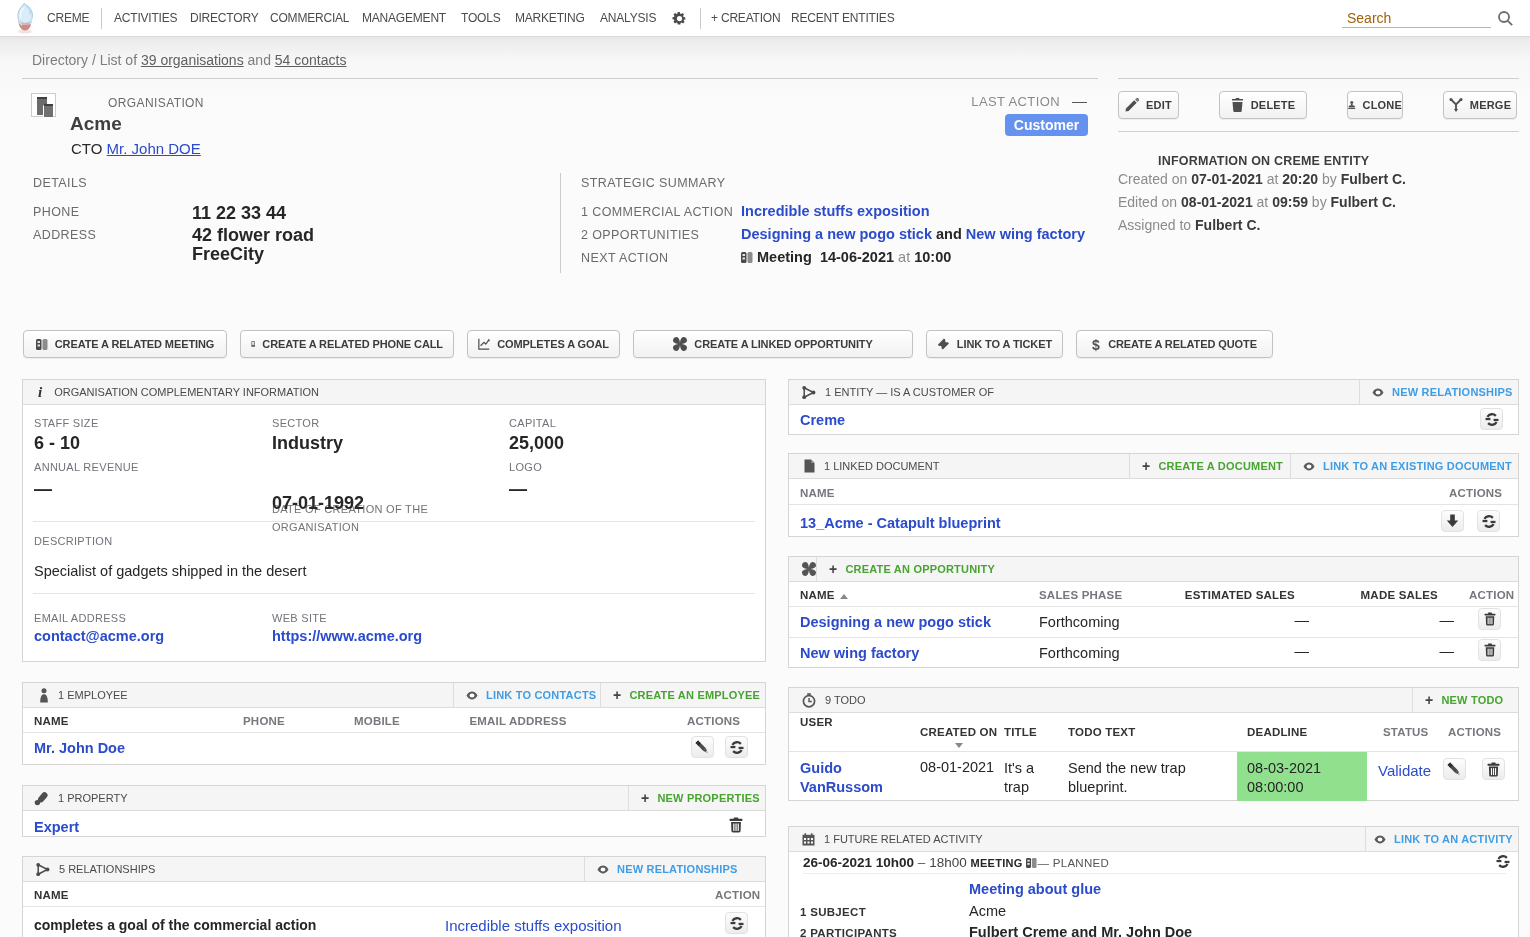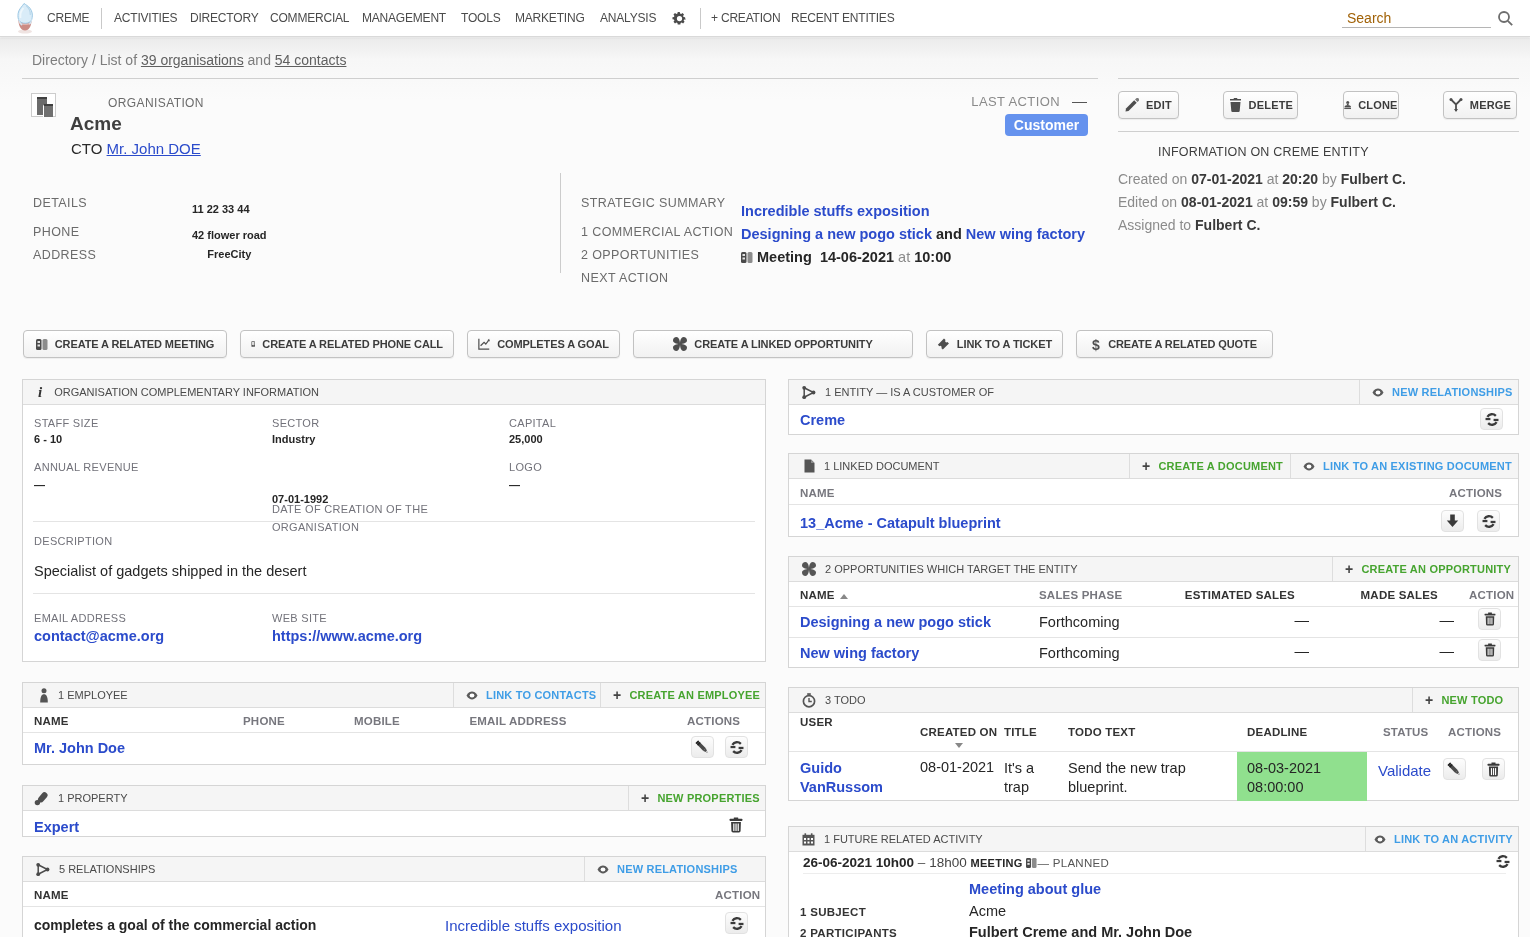--- a/index.html
+++ b/index.html
@@ -12,36 +12,36 @@
 #nav .vsep { position:absolute; top:8px; height:21px; width:1px; background:#c9c9c9; }
 
 #crumb { position:absolute; left:32px; top:52px; font-size:14px; color:#7d7d7d; }
 #crumb a { color:#606060; text-decoration:underline; }
 
 .hline { position:absolute; height:1px; background:#cfcfcf; }
 .vline { position:absolute; width:1px; background:#ccc; }
 
 #orgicon { position:absolute; left:31px; top:93px; width:25px; height:24px; background:#fff; border:1px solid #ccc; }
 .lbl { color:#72727a; font-size:11px; letter-spacing:.3px; }
-.val { color:#262626; font-size:11px; font-weight:bold;text-align:center; }
+.val { color:#262626; font-size:18px; font-weight:bold; }
 #orglabel { position:absolute; left:72px; top:96px; font-size:12px; color:#6b6b6b; letter-spacing:.4px;margin-left:36px; }
 #orgname { position:absolute; left:70px; top:113px; font-size:19px; font-weight:bold; color:#3f3f3f; }
 #orgcto { position:absolute; left:71px; top:140px; font-size:15px; color:#2b2b2b; }
 #orgcto a { color:#2b4bcb; text-decoration:underline; }
-.seclbl { font-size:12.5px; color:#6b6b6b; letter-spacing:.4px;margin-top:20px; }
+.seclbl { font-size:12.5px; color:#6b6b6b; letter-spacing:.4px; }
 a.blue { color:#2b4bcb; text-decoration:none; font-weight:bold; font-size:14.5px; }
 
 #lastaction { position:absolute; left:930px; top:94px; width:130px; text-align:right; font-size:13px; color:#8a8a8a; letter-spacing:.4px;}
 #lastdash { position:absolute; left:1072px; top:92px; font-size:15px; color:#555; }
 #badge { position:absolute; left:1005px; top:114px; width:83px; height:22px; background:#6592ee; border-radius:4px; color:#fff; font-weight:bold; font-size:14px; text-align:center; line-height:22px; }
 
 .btn { display:flex; align-items:center; justify-content:center; height:28px; background:linear-gradient(#ffffff,#f1f1f1); border:1px solid #c2c2c2; border-radius:4px; font-size:11px; font-weight:bold; color:#3c3c3c; letter-spacing:.2px; white-space:nowrap; box-shadow:0 1px 1px rgba(0,0,0,.06); }
 .btn svg { margin-right:7px; }
 #sidebtns { position:absolute; left:1118px; top:91px; width:399px; display:flex; justify-content:space-between; }
-#infotitle { position:absolute; left:1118px; top:145px; font-size:12.5px; font-weight:normal; color:#3d3d3d; letter-spacing:.2px;padding-left:40px; }
+#infotitle { position:absolute; left:1118px; top:154px; font-size:12.5px; font-weight:bold; color:#3d3d3d; letter-spacing:.2px;padding-left:40px; }
 .infoline { position:absolute; left:1118px; font-size:14px; color:#8b8b8b; }
 .infoline b { color:#3a3a3a; }
 
 #actrow { position:absolute; left:23px; top:330px; display:flex; gap:13px; }
 #actrow .btn { padding:0 10px; letter-spacing:-0.1px; }
 
 #leftcol { position:absolute; left:22px; top:379px; width:744px; }
 #rightcol { position:absolute; left:788px; top:379px; width:731px; }
 .block { background:#fff; border:1px solid #d5d5d5; margin-bottom:20px; }
 .bhead { height:25px; background:#f5f5f5; border-bottom:1px solid #dcdcdc; display:flex; align-items:center; font-size:11px; color:#4a4a4a; letter-spacing:0; }
@@ -131,21 +131,21 @@
 </div>
 <div id="lastaction">LAST ACTION</div>
 <div id="lastdash">—</div>
 <div id="badge">Customer</div>
 
 <div id="sidebtns">
   <div class="btn" style="width:61px"><svg width="14" height="14" viewBox="0 0 14 14">
           <path fill="#4e4e4e" d="M1 10.5 L9.2 2.3 L11.7 4.8 L3.5 13 L0.5 13.5 Z"></path>
           <path fill="#7a7a7a" d="M10 1.5 L12.5 4 L13.6 2.9 A1.4 1.4 0 0 0 11.1 0.4 Z"></path>
         </svg>EDIT</div>
-  <div class="btn" style="width:75px"><svg width="13" height="14" viewBox="0 0 13 14">
+  <div class="btn" style="width:88px"><svg width="13" height="14" viewBox="0 0 13 14">
           <path fill="#4e4e4e" d="M1.5 4 H11.5 L10.7 13 A1.2 1.2 0 0 1 9.5 14 H3.5 A1.2 1.2 0 0 1 2.3 13 Z M4.5 1 L5 0 H8 L8.5 1 H12 V2.6 H1 V1 Z"></path>
         </svg>DELETE</div>
   <div class="btn" style="width:56px"><svg width="13" height="14" viewBox="0 0 13 14">
           <path fill="#4e4e4e" d="M6.5 0 A2.6 2.6 0 0 1 9.1 2.6 L8.6 5 H4.4 L3.9 2.6 A2.6 2.6 0 0 1 6.5 0 Z"></path>
           <rect x="5" y="5" width="3" height="3" fill="#4e4e4e"></rect>
           <path fill="#4e4e4e" d="M1 10 C1 8 4 7.4 6.5 7.4 C9 7.4 12 8 12 10 V11.5 H1 Z"></path>
           <rect x="0.5" y="12.3" width="12" height="1.7" fill="#4e4e4e"></rect>
         </svg>CLONE</div>
   <div class="btn" style="width:74px"><svg width="14" height="14" viewBox="0 0 14 14">
           <path fill="none" stroke="#4e4e4e" stroke-width="1.8" d="M2 1.5 L7 6.5 L12 1.5 M7 6.5 V13"></path>
@@ -386,21 +386,20 @@
         </span>
   </div>
 
   <div class="block" style="height:112px; position:relative; margin-bottom:19px;">
     <div class="bhead">
       <span class="hicon" style="margin-left:13px">
             <svg width="14" height="14" viewBox="0 0 14 14">
               <path fill="#555" d="M7 7 C3 7 0 5.6 0 3.5 C0 1.4 1.4 0 3.5 0 C5.6 0 7 3 7 7 C7 3 8.4 0 10.5 0 C12.6 0 14 1.4 14 3.5 C14 5.6 11 7 7 7 C11 7 14 8.4 14 10.5 C14 12.6 12.6 14 10.5 14 C8.4 14 7 11 7 7 C7 11 5.6 14 3.5 14 C1.4 14 0 12.6 0 10.5 C0 8.4 3 7 7 7 Z"></path>
             </svg>
           </span>
-      <span class="ttl" style="margin-left:9px">2 OPPORTUNITIES WHICH TARGET THE ENTITY</span>
       <div class="bact greena" style="width:186px"><span class="plus">+</span>CREATE AN OPPORTUNITY</div>
     </div>
     <div class="thdr dk" style="left:11px;top:32px;position:absolute;">NAME <svg width="8" height="5" viewBox="0 0 8 5" style="margin-left:2px">
             <path d="M4 0 L8 5 H0 Z" fill="#888"></path>
           </svg></div>
     <div class="thdr" style="left:250px;top:32px;position:absolute;">SALES PHASE</div>
     <div class="thdr dk" style="left:340px;top:32px;position:absolute;width:166px;text-align:right;white-space:nowrap;">ESTIMATED SALES</div>
     <div class="thdr dk" style="left:540px;top:32px;position:absolute;width:109px;text-align:right;white-space:nowrap;">MADE SALES</div>
     <div class="thdr" style="left:680px;top:32px;position:absolute;">ACTION</div>
     <div class="rowline" style="top:49px"></div>
@@ -441,21 +440,21 @@
 
   <div class="block" style="height:114px; position:relative; margin-bottom:25px;">
     <div class="bhead">
       <span class="hicon" style="margin-left:13px">
             <svg width="14" height="15" viewBox="0 0 14 15">
               <circle cx="7" cy="8.2" r="5.6" fill="none" stroke="#555" stroke-width="1.7"></circle>
               <path d="M7 5 V8.5 H9.8" stroke="#555" stroke-width="1.4" fill="none"></path>
               <rect x="5.2" y="0.2" width="3.6" height="1.7" fill="#555"></rect>
             </svg>
           </span>
-      <span class="ttl" style="margin-left:9px">3 TODO</span>
+      <span class="ttl" style="margin-left:9px">9 TODO</span>
       <div class="bact greena" style="width:106px"><span class="plus">+</span>NEW TODO</div>
     </div>
     <div class="thdr dk" style="left:11px;top:28px;position:absolute;">USER</div>
     <div class="thdr dk" style="left:131px;top:38px;position:absolute;">CREATED ON<br><span style="display:block;text-align:center"><svg width="8" height="5" viewBox="0 0 8 5">
               <path d="M4 5 L8 0 H0 Z" fill="#888"></path>
             </svg></span></div>
     <div class="thdr dk" style="left:215px;top:38px;position:absolute;">TITLE</div>
     <div class="thdr dk" style="left:279px;top:38px;position:absolute;">TODO TEXT</div>
     <div class="thdr dk" style="left:458px;top:38px;position:absolute;">DEADLINE</div>
     <div class="thdr" style="left:594px;top:38px;position:absolute;">STATUS</div>

